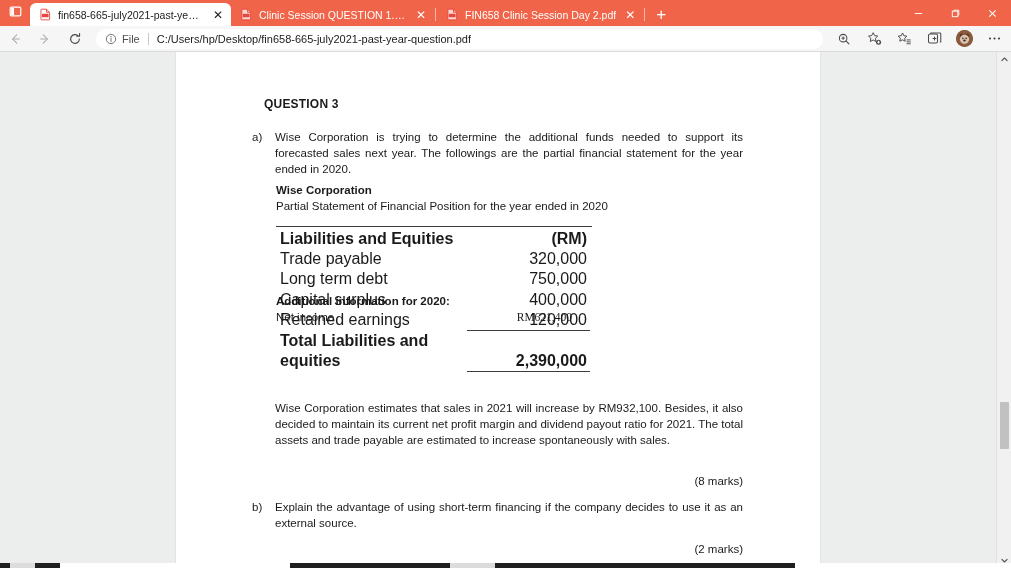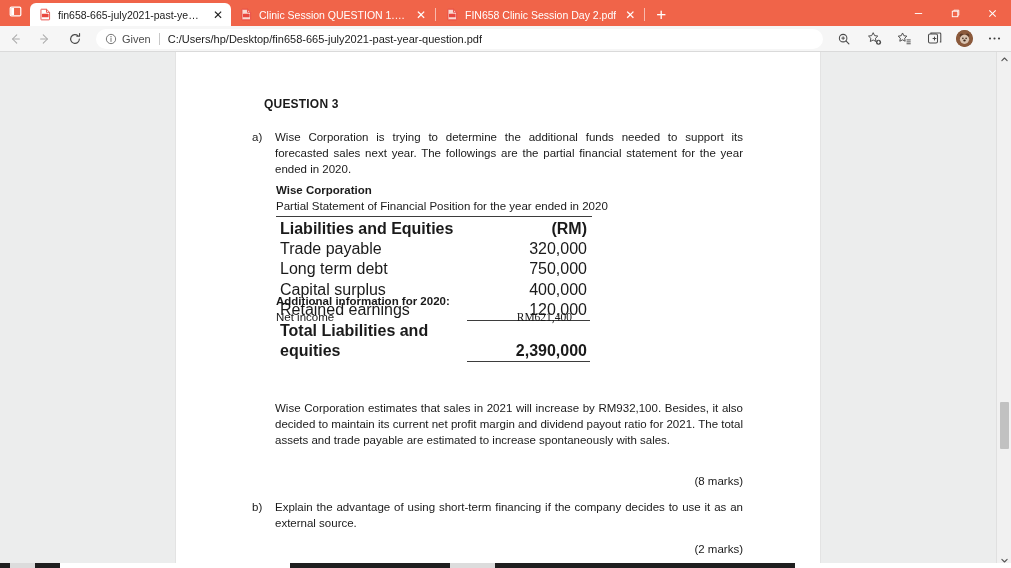--- a/index.html
+++ b/index.html
@@ -264,21 +264,21 @@
     top: 131px;
     width: 316px;
   }
   .stmt .co-name {
     font-weight: bold;
     font-size: 11.5px;
   }
   .stmt .stmt-sub {
     font-size: 11.5px;
     border-bottom: 1.2px solid #3d3d3d;
-    padding-bottom: 1px;
+    padding-bottom: 11px;
     white-space: nowrap;
   }
   .stmt table {
     border-collapse: collapse;
     width: 314px;
     font-size: 16px;
     margin-top: 2px;
   }
   .stmt td {
     padding: 0;
@@ -474,21 +474,21 @@
   </div>
 
   <div class="omnibox">
     <span class="info-icon">
       <svg width="12" height="12" viewBox="0 0 16 16">
         <circle cx="8" cy="8" r="6.2" fill="none" stroke="#5a5a5a" stroke-width="1.1"></circle>
         <line x1="8" y1="7.1" x2="8" y2="11.3" stroke="#5a5a5a" stroke-width="1.1" stroke-linecap="round"></line>
         <circle cx="8" cy="4.9" r="0.8" fill="#5a5a5a"></circle>
       </svg>
     </span>
-    <span class="scheme-label">Given</span>
+    <span class="scheme-label">File</span>
     <span class="vdiv"></span>
     <span class="url" title="C:/Users/hp/Desktop/fin658-665-july2021-past-year-question.pdf">C:/Users/hp/Desktop/fin658-665-july2021-past-year-question.pdf</span>
   </div>
 
   <div class="tool-icons">
     <div>
       <svg width="14" height="14" viewBox="0 0 16 16">
         <circle cx="7" cy="7" r="4.3" fill="none" stroke="#4b4b4b" stroke-width="1.2"></circle>
         <line x1="10.2" y1="10.2" x2="13.6" y2="13.6" stroke="#4b4b4b" stroke-width="1.3" stroke-linecap="round"></line>
         <line x1="5" y1="7" x2="9" y2="7" stroke="#4b4b4b" stroke-width="1.1"></line>

